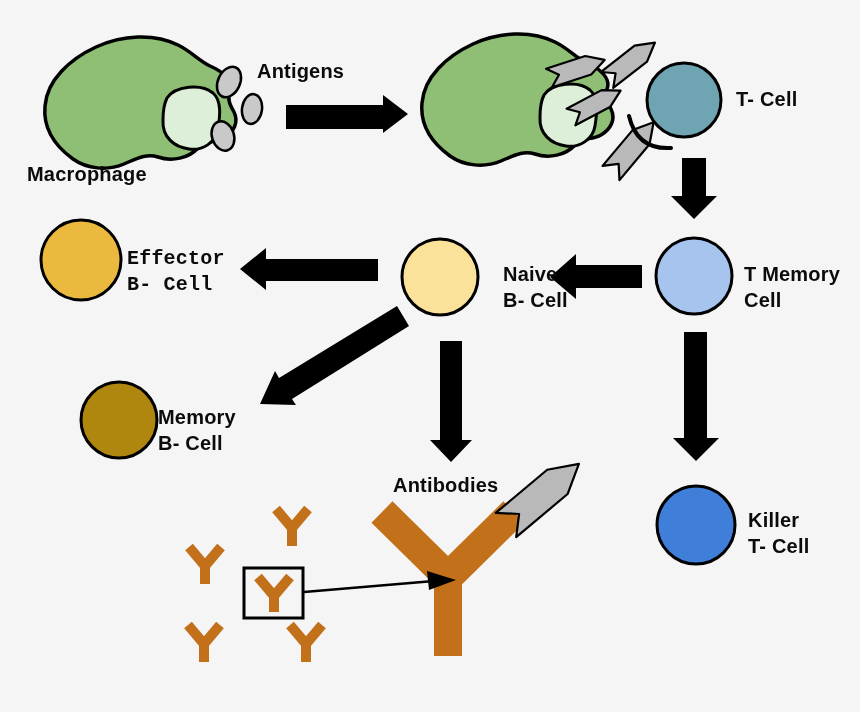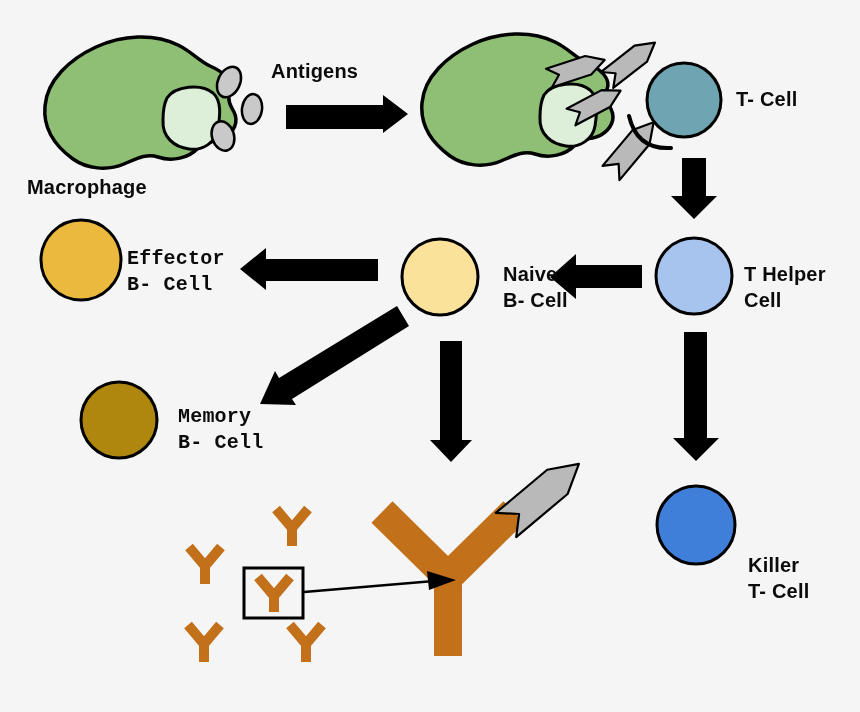--- a/index.html
+++ b/index.html
@@ -111,26 +111,27 @@
     </g>
 
     <rect x="244" y="568" width="59" height="50" fill="none" stroke-width="3" stroke="#000000"></rect>
 
     <g>
       <line x1="304" y1="592" x2="434" y2="581" stroke-width="2.5" stroke="#000000"></line>
       <polygon points="427,571 456,580 429,590" fill="#000000"></polygon>
     </g>
   </svg>
 
-  <div class="label" style="left:257px; top:58px;margin-left:14px;">Antigens</div>
-  <div class="label" style="left:27px; top:174px;">Macrophage</div>
+  <div class="label" style="left:257px; top:58px;">Antigens</div>
+  <div class="label" style="left:27px; top:161px;">Macrophage</div>
   <div class="label" style="left:736px; top:86px;">T- Cell</div>
-  <div class="label" style="left:744px; top:261px;">T Helper
+  <div class="label" style="left:744px; top:261px;">T Memory
 Cell</div>
   <div class="label" style="left:503px; top:261px;">Naive
 B- Cell</div>
   <div class="label" style="left:127px; top:246px;font-family:Liberation Mono, monospace;">Effector
 B- Cell</div>
-  <div class="label" style="left:178px; top:404px;font-family:Liberation Mono, monospace;">Memory
+  <div class="label" style="left:158px; top:404px;">Memory
 B- Cell</div>
-  <div class="label" style="left:748px; top:507px;margin-top:45px;">Killer
+  <div class="label" style="left:393px; top:472px;">Antibodies</div>
+  <div class="label" style="left:748px; top:507px;">Killer
 T- Cell</div>
 </div>
 
 </body></html>

